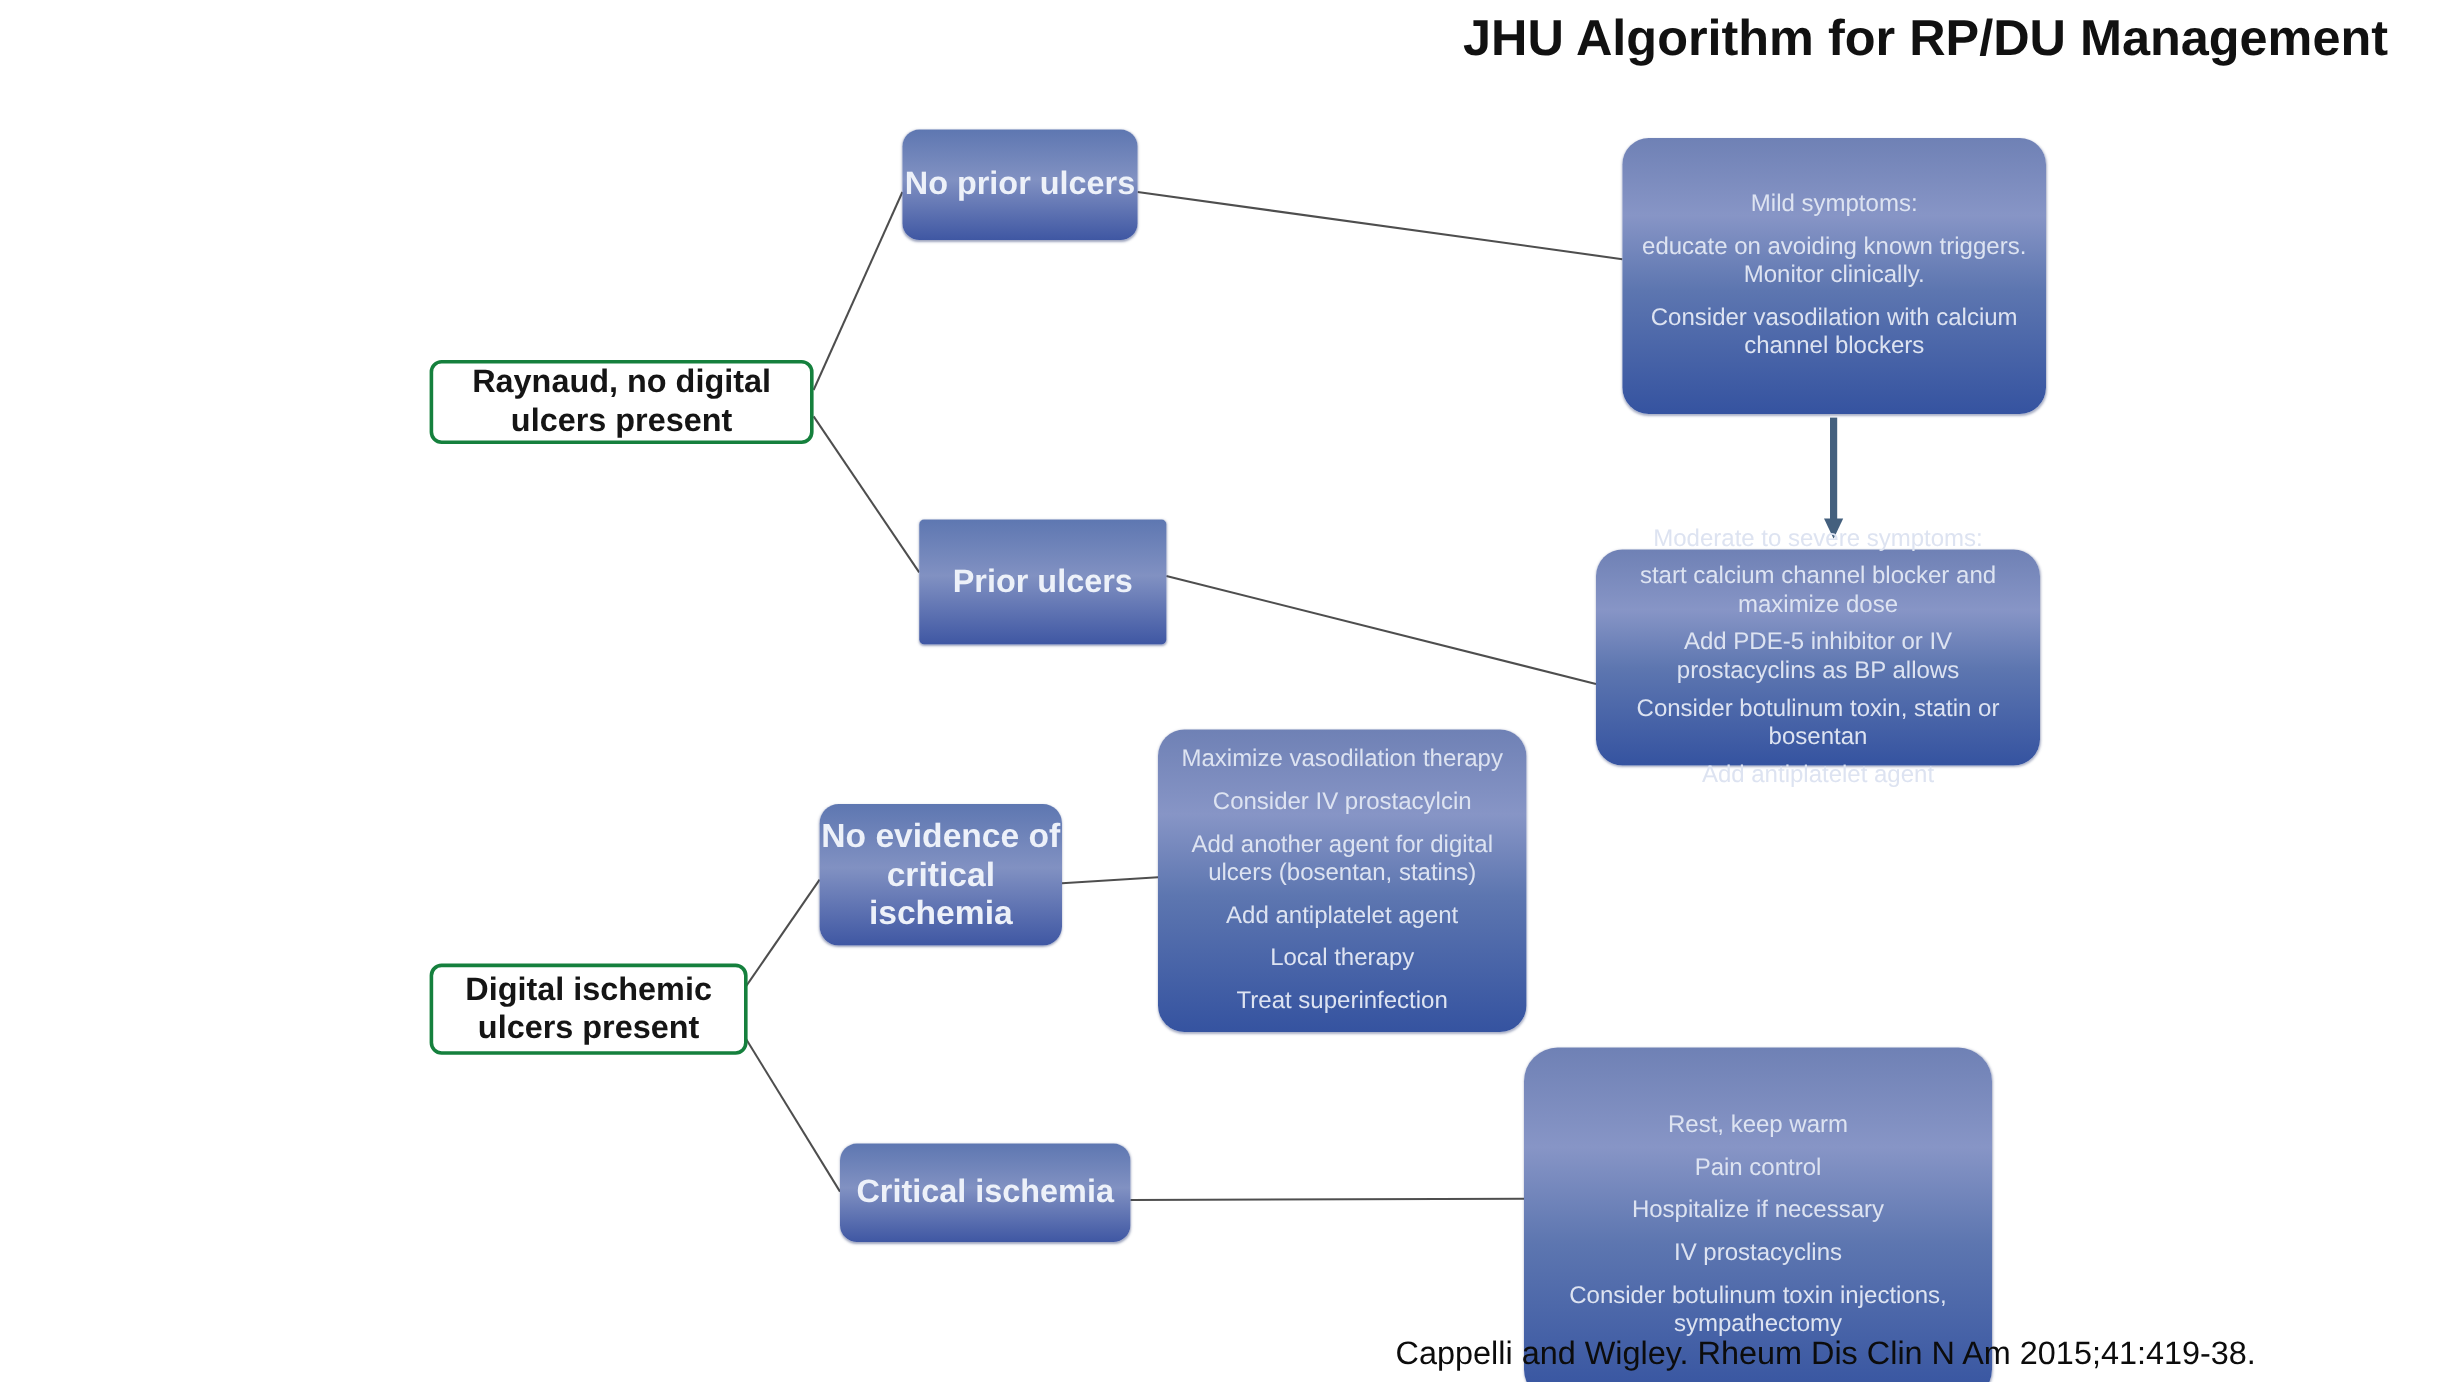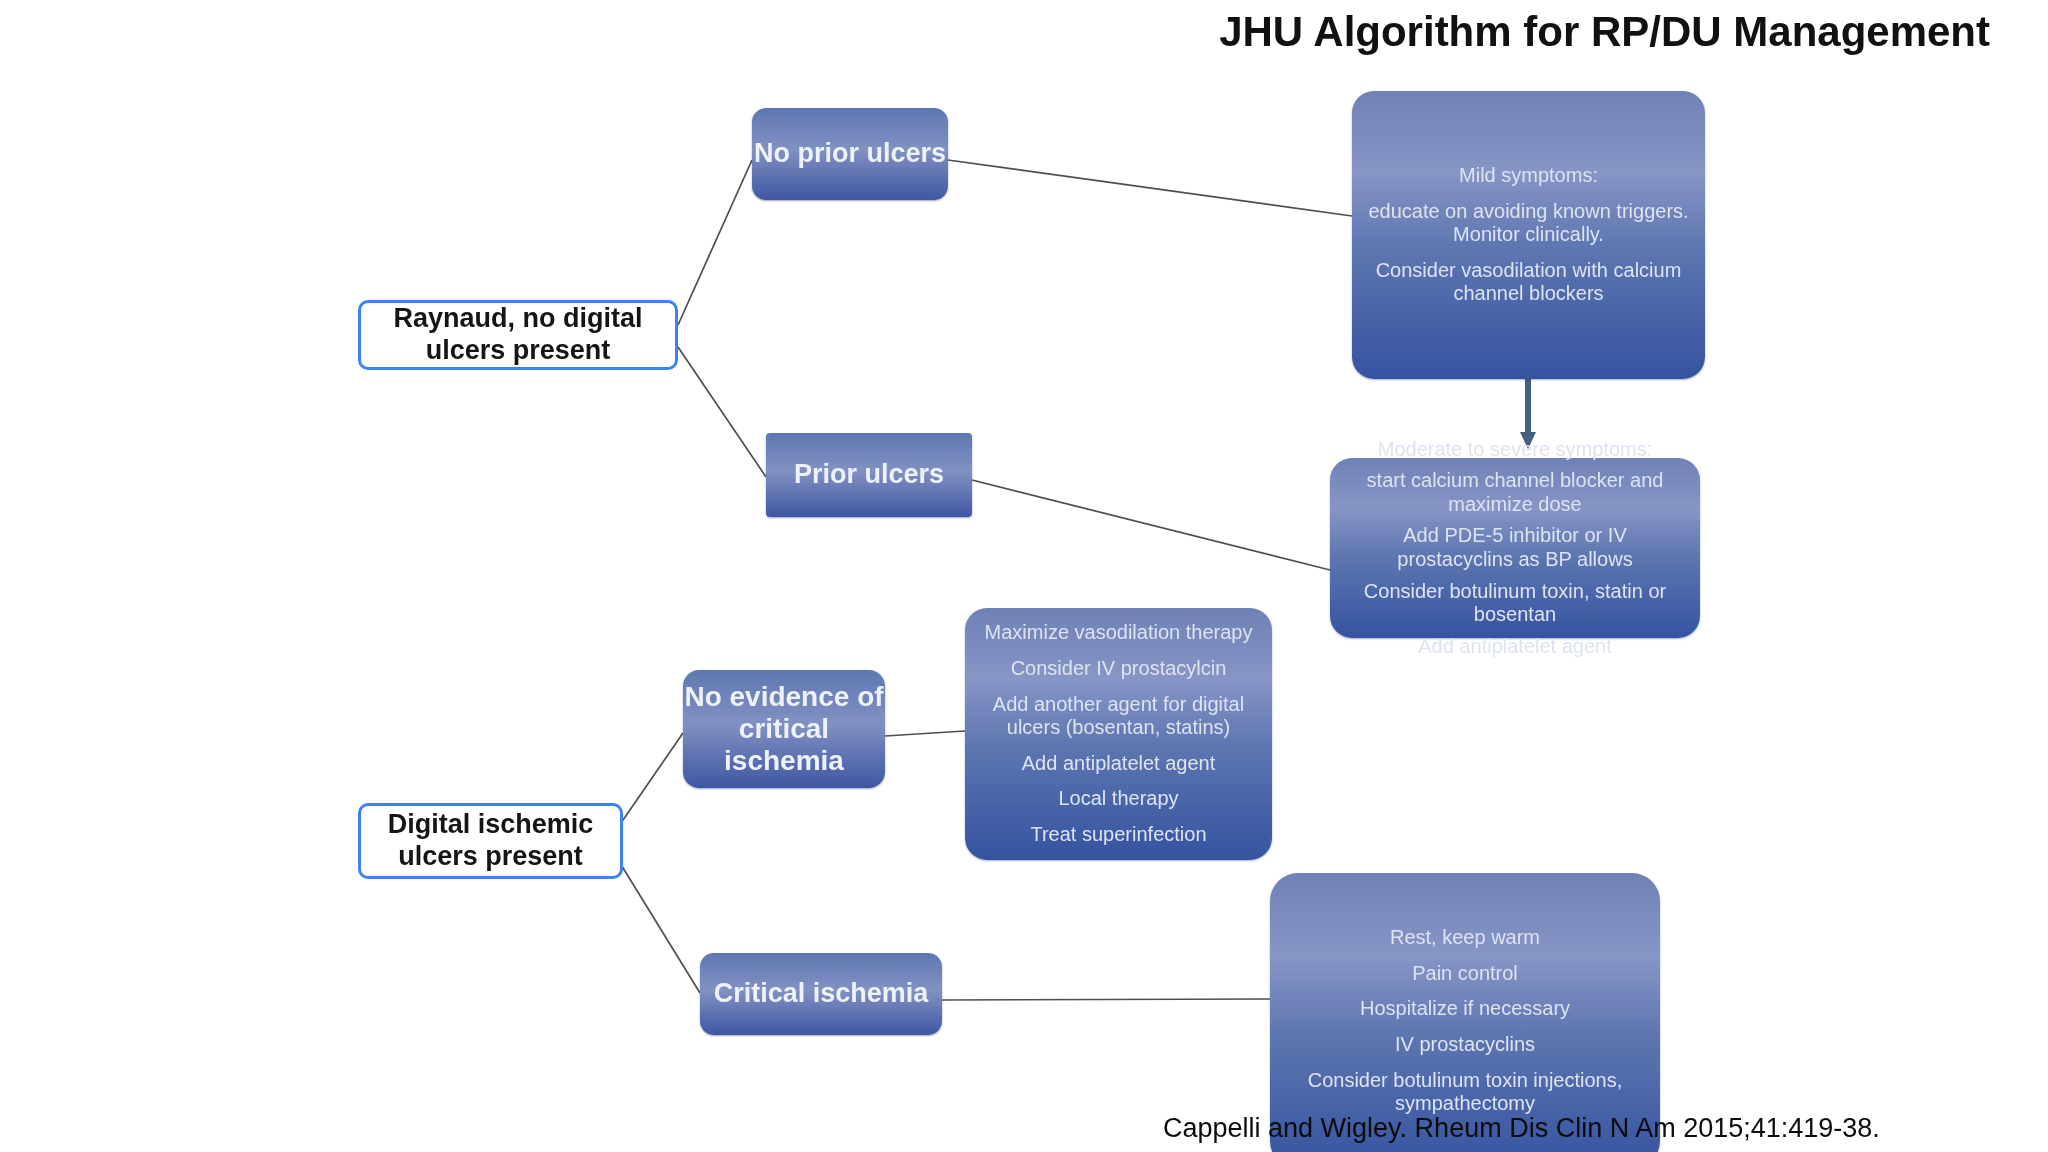--- a/index.html
+++ b/index.html
@@ -9,41 +9,41 @@
   }
   #title{
     position:absolute;top:8px;left:0;width:1990px;text-align:right;
     font-size:42px;font-weight:bold;color:#111111;letter-spacing:0px;
   }
   #connectors{position:absolute;top:0;left:0;width:2048px;height:1152px;z-index:0;}
   #connectors line.link{stroke:#4e4e4e;stroke-width:1.7;}
   .node{position:absolute;z-index:1;display:flex;align-items:center;justify-content:center;
     text-align:center;box-sizing:border-box;}
   .node-white{
-    background:#ffffff;border:3px solid #3b82f6;border-radius:10px;
+    background:#ffffff;border:3px solid #15803d;border-radius:10px;
     color:#151515;font-weight:bold;font-size:27px;line-height:1.18;padding:4px 10px;
   }
   .node-blue-sm{
     background:linear-gradient(180deg,#5e77b1 0%,#8191c2 45%,#3f57a3 100%);
     color:#edf1f9;font-weight:bold;font-size:27px;line-height:1.15;
     box-shadow:0 1px 2px rgba(40,55,110,.45);
   }
   .node-blue-lg{
     background:linear-gradient(180deg,#6f81b5 0%,#8795c6 28%,#5d76b0 55%,#3553a0 100%);
     color:#dde3f1;font-size:20px;line-height:1.18;flex-direction:column;
     box-shadow:0 1px 2px rgba(40,55,110,.4);padding:10px 14px;
   }
   .node-blue-lg p{margin:6px 0;}
   #node-raynaud{left:358px;top:300px;width:320px;height:70px;}
   #node-digital{left:358px;top:803px;width:265px;height:76px;}
   #node-no-prior{left:752px;top:108px;width:196px;height:92px;border-radius:14px;}
-  #node-prior{left:766px;top:433px;width:206px;height:84px;border-radius:4px;}
+  #node-prior{left:766px;top:433px;width:206px;height:104px;border-radius:4px;}
   #node-no-evidence{left:683px;top:670px;width:202px;height:118px;border-radius:16px;font-size:28px;}
   #node-critical{left:700px;top:953px;width:242px;height:82px;border-radius:14px;}
-  #node-mild{left:1352px;top:91px;width:353px;height:288px;border-radius:22px;}
+  #node-mild{left:1352px;top:115px;width:353px;height:230px;border-radius:22px;}
   #node-moderate{left:1330px;top:458px;width:370px;height:180px;border-radius:22px;}
   #node-moderate p{margin:4px 0;}
   #node-maximize{left:965px;top:608px;width:307px;height:252px;border-radius:22px;}
   #node-rest{left:1270px;top:873px;width:390px;height:296px;border-radius:28px;}
   #citation{
     position:absolute;left:1163px;top:1113px;z-index:1;
     font-size:27px;color:#0c0c0c;white-space:nowrap;
   }
 </style>
 </head>

